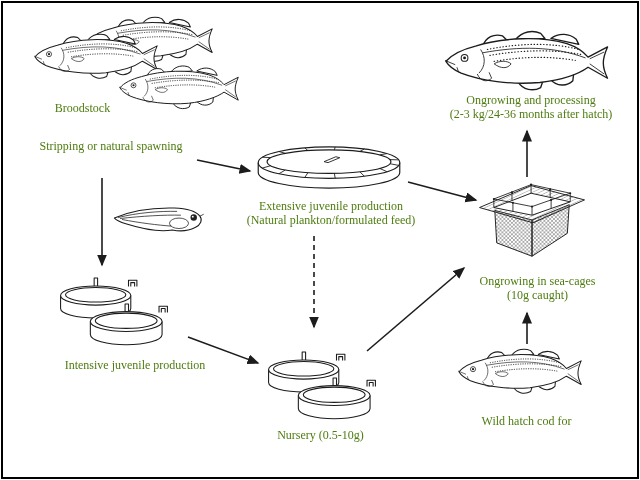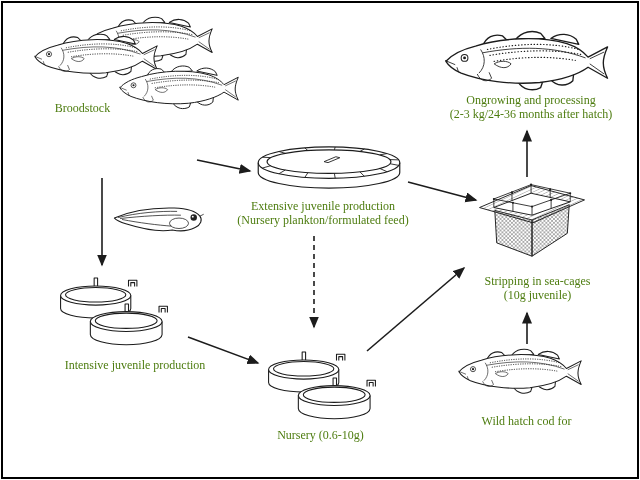--- a/index.html
+++ b/index.html
@@ -170,38 +170,39 @@
 
   <svg class="ill" style="left:457px;top:345px" width="128" height="56">
       <use href="#sym-cod" width="100%" height="100%"></use>
     </svg>
 
   <div class="lbl" style="left:30px;top:101px;width:105px">
     <div>Broodstock</div>
   </div>
 
   <div class="lbl" style="left:8px;top:139px;width:206px">
-  </div>
-
-  <div class="lbl" style="left:228px;top:199px;width:190px">
+    <div>Stripping or natural spawning</div>
+  </div>
+
+  <div class="lbl" style="left:236px;top:199px;width:190px">
     <div>Extensive juvenile production</div>
-    <div>(Nursery plankton/formulated feed)</div>
+    <div>(Natural plankton/formulated feed)</div>
   </div>
 
   <div class="lbl" style="left:20px;top:358px;width:230px">
     <div>Intensive juvenile production</div>
   </div>
 
   <div class="lbl" style="left:258px;top:428px;width:125px">
-    <div>Nursery (0.6-10g)</div>
+    <div>Nursery (0.5-10g)</div>
   </div>
 
   <div class="lbl" style="left:460px;top:274px;width:155px">
-    <div>Stripping in sea-cages</div>
-    <div>(10g juvenile)</div>
+    <div>Ongrowing in sea-cages</div>
+    <div>(10g caught)</div>
   </div>
 
   <div class="lbl" style="left:436px;top:93px;width:190px">
     <div>Ongrowing and processing</div>
     <div>(2-3 kg/24-36 months after hatch)</div>
   </div>
 
   <div class="lbl" style="left:448px;top:414px;width:157px">
     <div>Wild hatch cod for</div>
   </div>

